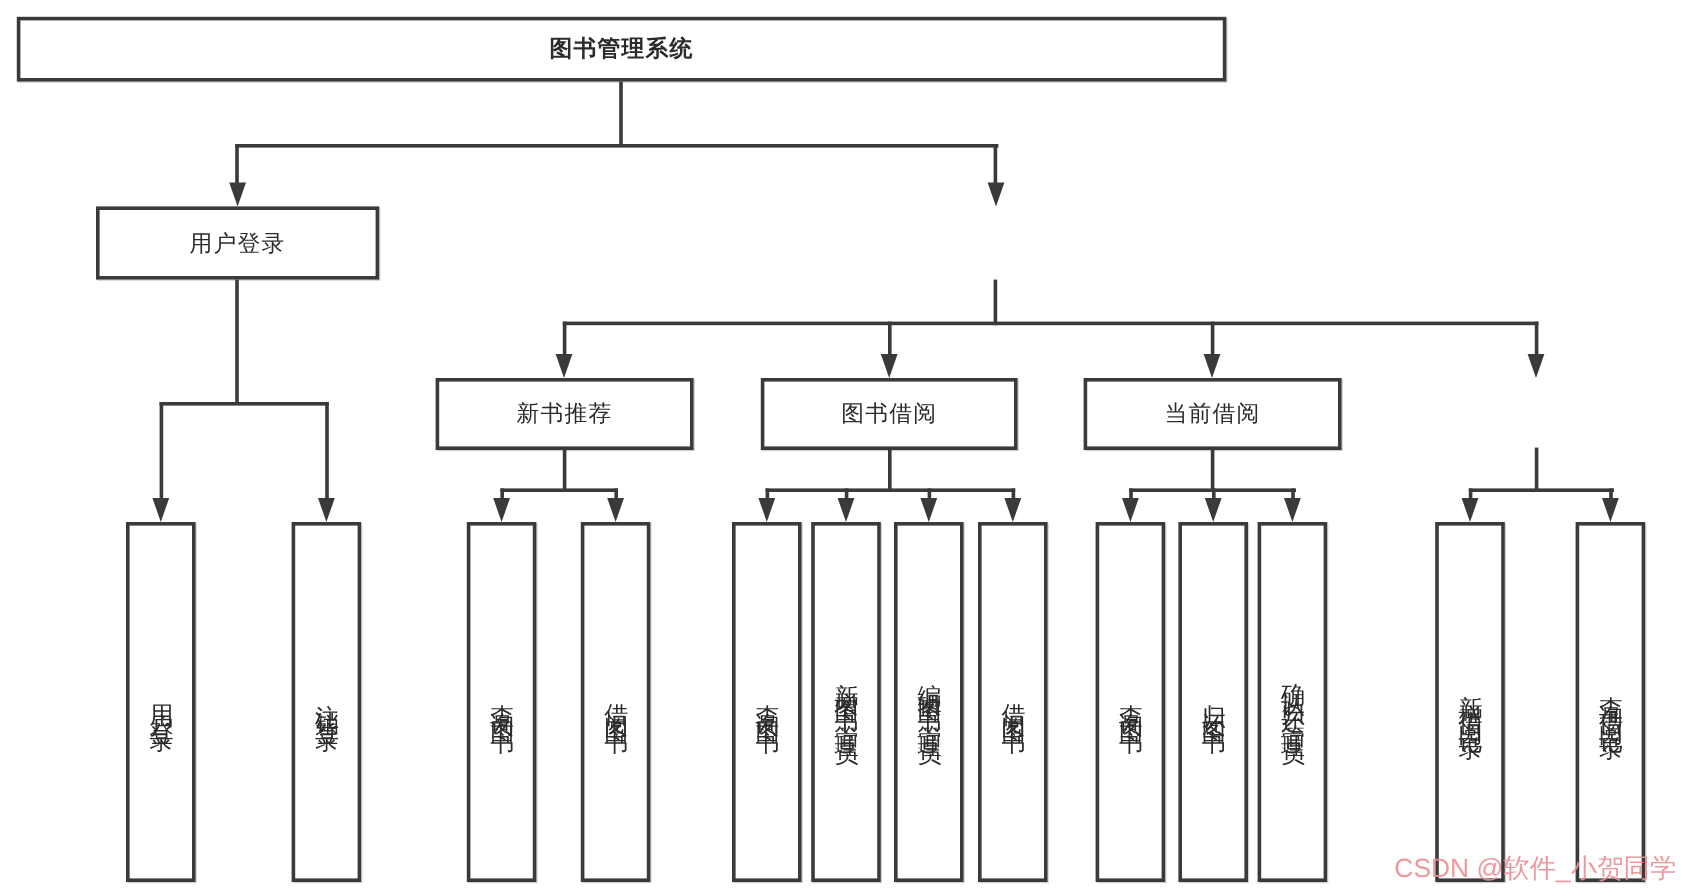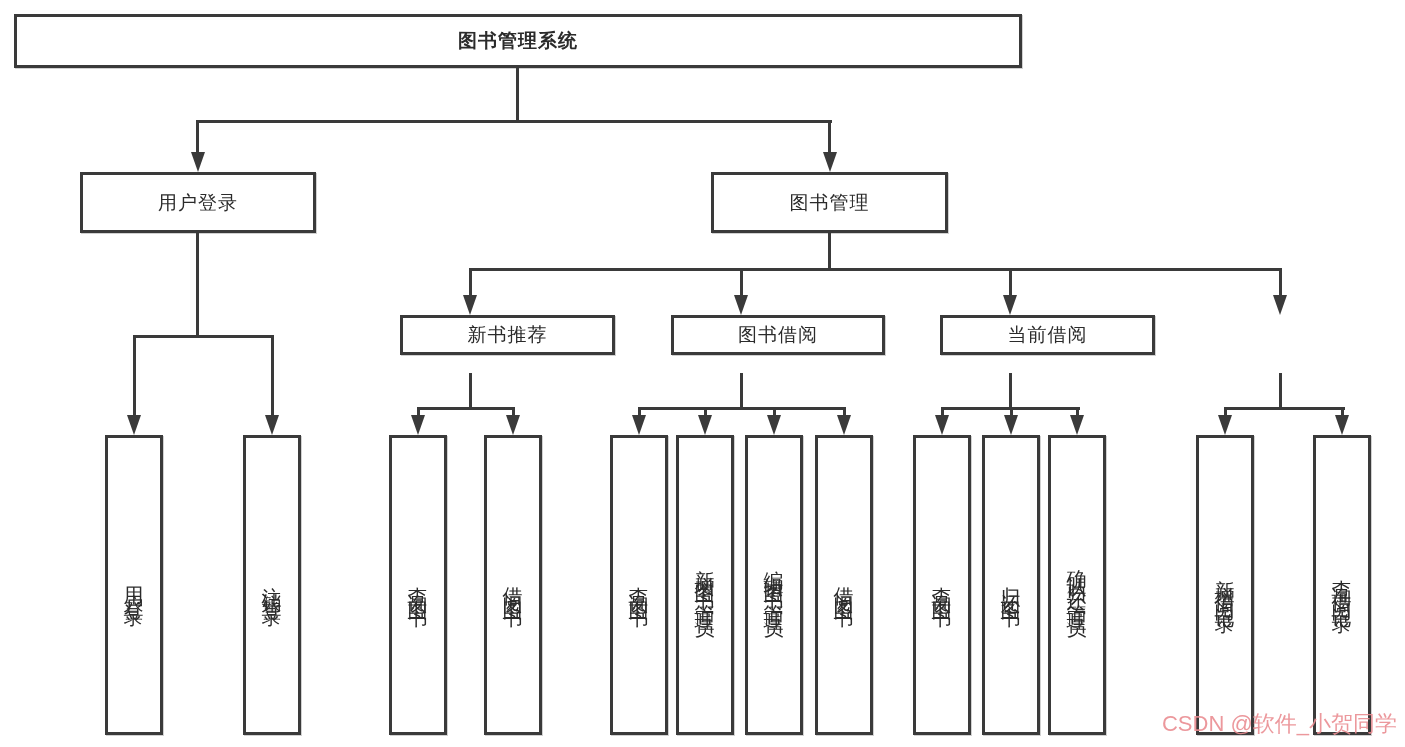--- a/index.html
+++ b/index.html
@@ -30,21 +30,21 @@
     align-items:center;
     justify-content:center;
     text-align:center;
     font-size:19px;
     letter-spacing:1px;
     color:var(--text);
     box-shadow:1px 1px 0 rgba(0,0,0,0.18);
   }
   .root-node{left:14px;top:14px;width:1008px;height:54px;font-weight:bold;}
   .l2-node{height:61px;top:172px;}
-  .l3-node{height:40px;top:315px;margin-left:37px;}
+  .l3-node{height:60px;top:315px;}
   .vbox{
     position:absolute;
     top:435px;
     height:300px;
     width:58px;
     border:3px solid var(--line);
     background:var(--background);
     display:flex;
     align-items:center;
     justify-content:center;
@@ -85,23 +85,20 @@
 <body>
 
 <div class="canvas">
 
   <div class="node root-node">
     <span>图书管理系统</span>
   </div>
 
   <div class="node l2-node" style="left:80px;width:236px;">
     <span>用户登录</span>
-  </div>
-  <div class="node l2-node" style="left:711px;width:237px;">
-    <span>图书管理</span>
   </div>
 
   <div class="node l3-node" style="left:363px;width:215px;">
     <span>新书推荐</span>
   </div>
   <div class="node l3-node" style="left:903px;width:215px;">
     <span>当前借阅</span>
   </div>
   <div class="node l3-node" style="left:634px;width:214px;">
     <span>图书借阅</span>

